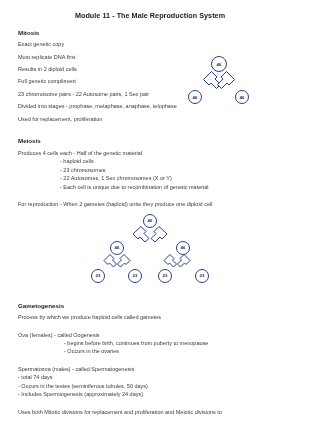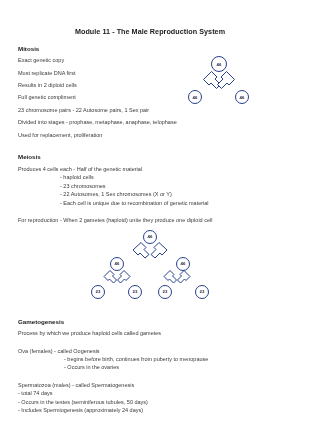--- a/index.html
+++ b/index.html
@@ -13,21 +13,21 @@
     font-family: "Liberation Sans", sans-serif;
     color: #2b2b2b;
     overflow: hidden;
   }
   .page {
     position: relative;
     width: 300px;
     height: 425px;
     background: #ffffff;
     box-sizing: border-box;
-    padding: 28px 18px 0 18px;
+    padding: 12px 18px 0 18px;
   }
   .doc-title {
     text-align: center;
     font-size: 7.2px;
     font-weight: bold;
     color: #1b1b1b;
     letter-spacing: 0.05px;
     margin: 0 0 8px 0;
     line-height: 1.2;
   }

